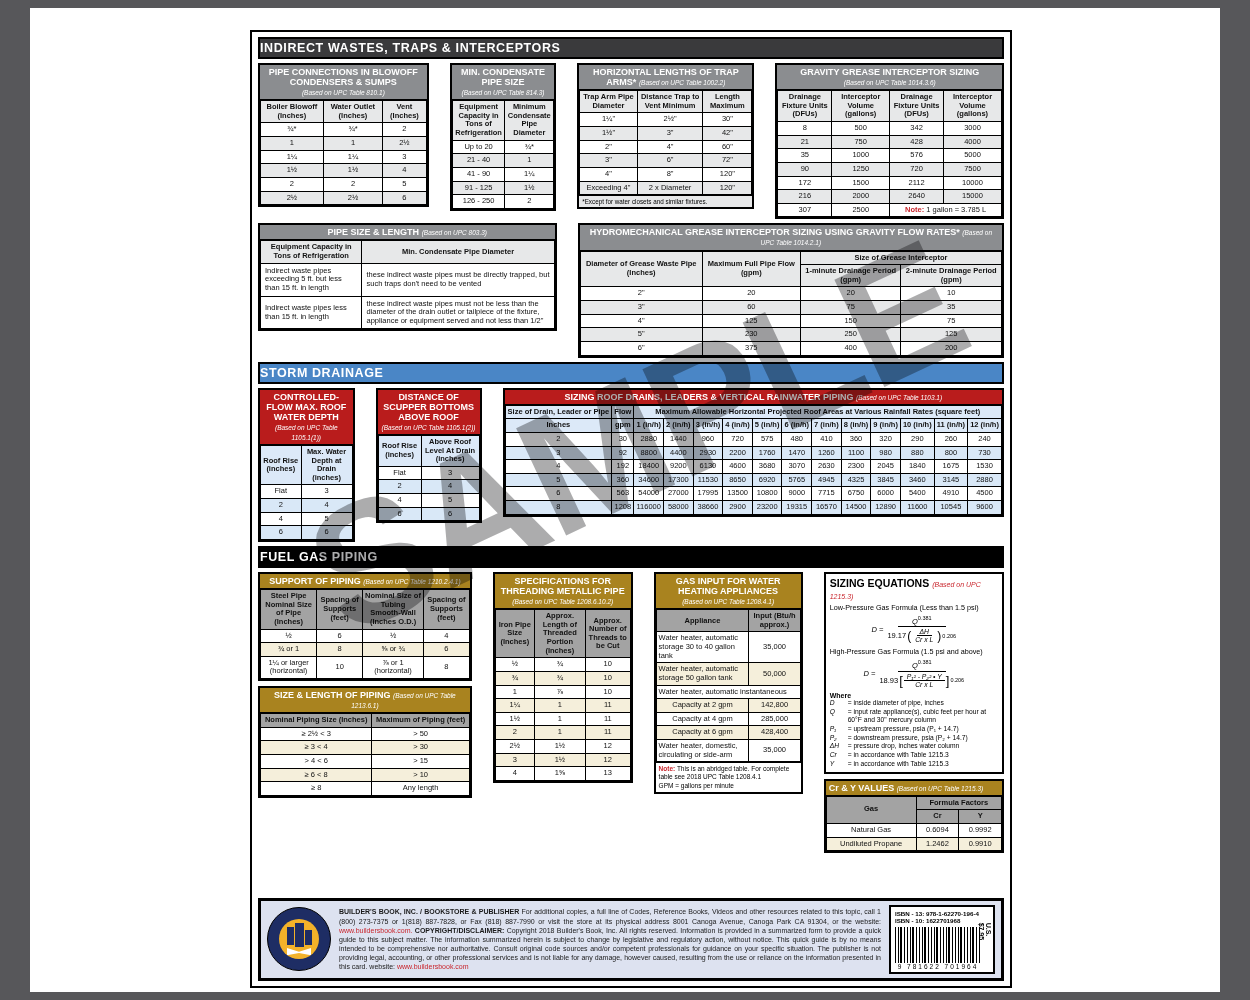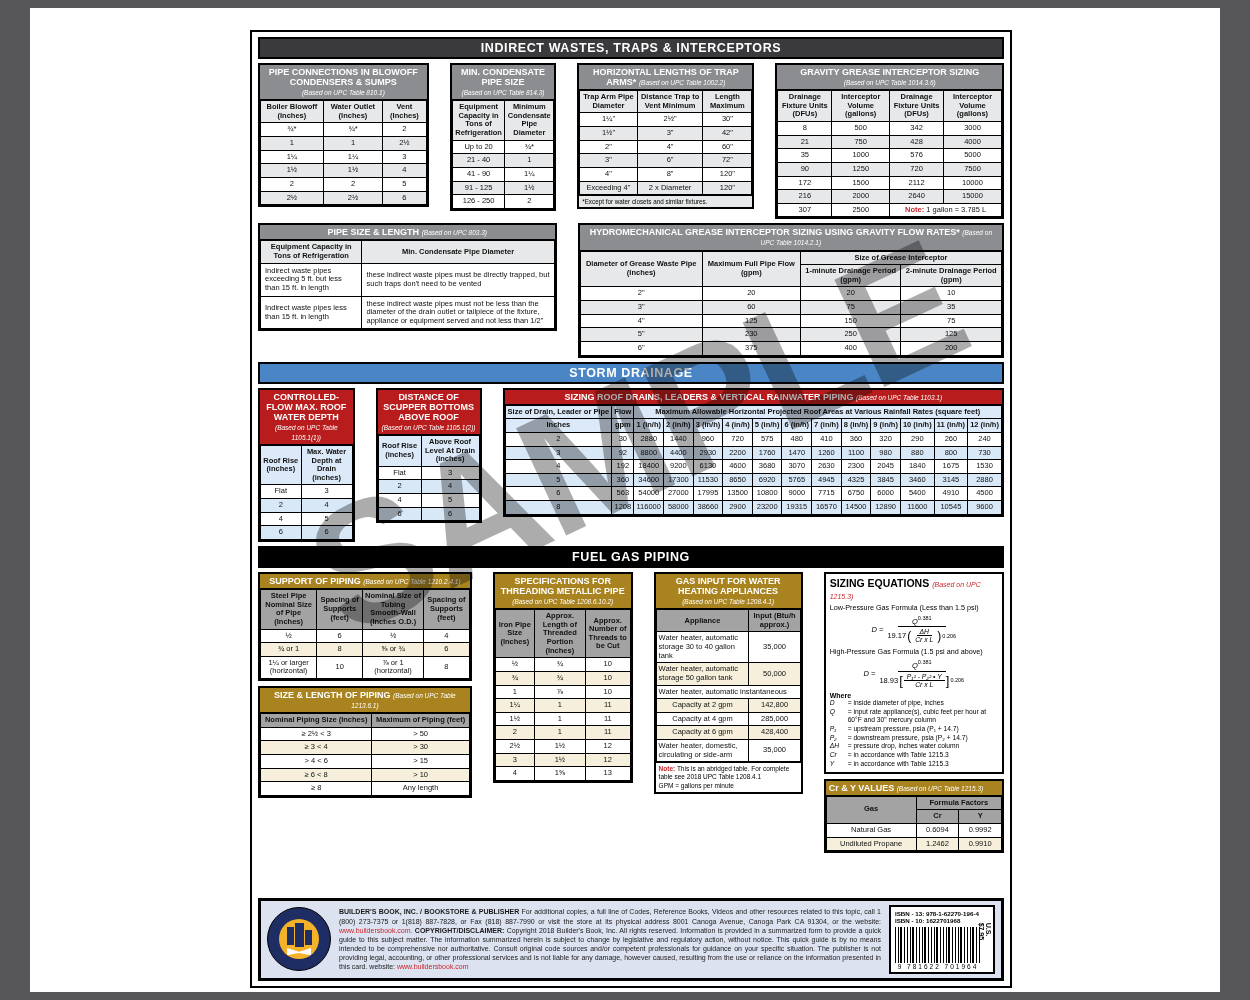--- a/index.html
+++ b/index.html
@@ -1,21 +1,21 @@
 <!DOCTYPE html>
 <html><head>
 <meta charset="utf-8">
 <style>
   * { margin:0; padding:0; box-sizing:border-box; }
   html,body { width:1250px; height:1000px; font-family:"Liberation Sans", sans-serif; }
   .stage { position:relative; width:1250px; height:1000px; background:#57575a; overflow:hidden; }
   .paper { position:absolute; left:30px; right:30px; top:8px; bottom:8px; background:#ffffff; }
   .frame { position:absolute; left:220px; top:22px; width:762px; height:958px; border:2px solid #000;
            background:#fff; padding:5px 6px; display:flex; flex-direction:column; gap:4px; }
-  .section-bar { border:2px solid #000; color:#fff; font-weight:bold; text-align:center;
+  .section-bar { border:2px solid #000; color:#fff; font-weight:bold; text-align:left;
                  font-size:12.5px; letter-spacing:.6px; padding:2px 0; flex:0 0 auto; }
   .bar-dark { background:#3a3a3c; }
   .bar-blue { background:#4a86c6; }
   .bar-gold { background:#000000; }
   .trow { display:flex; gap:21px; align-items:flex-start; }
   .tcol { display:flex; flex-direction:column; gap:5px; }
   .tcard { border:2px solid #000; background:#fff; }
   .ttitle { color:#fff; font-weight:bold; text-align:center; font-size:9px; line-height:1.12;
             padding:2px 3px; border-bottom:1px solid #000; }
   .theme-gray .ttitle { background:#8b8d90; }

